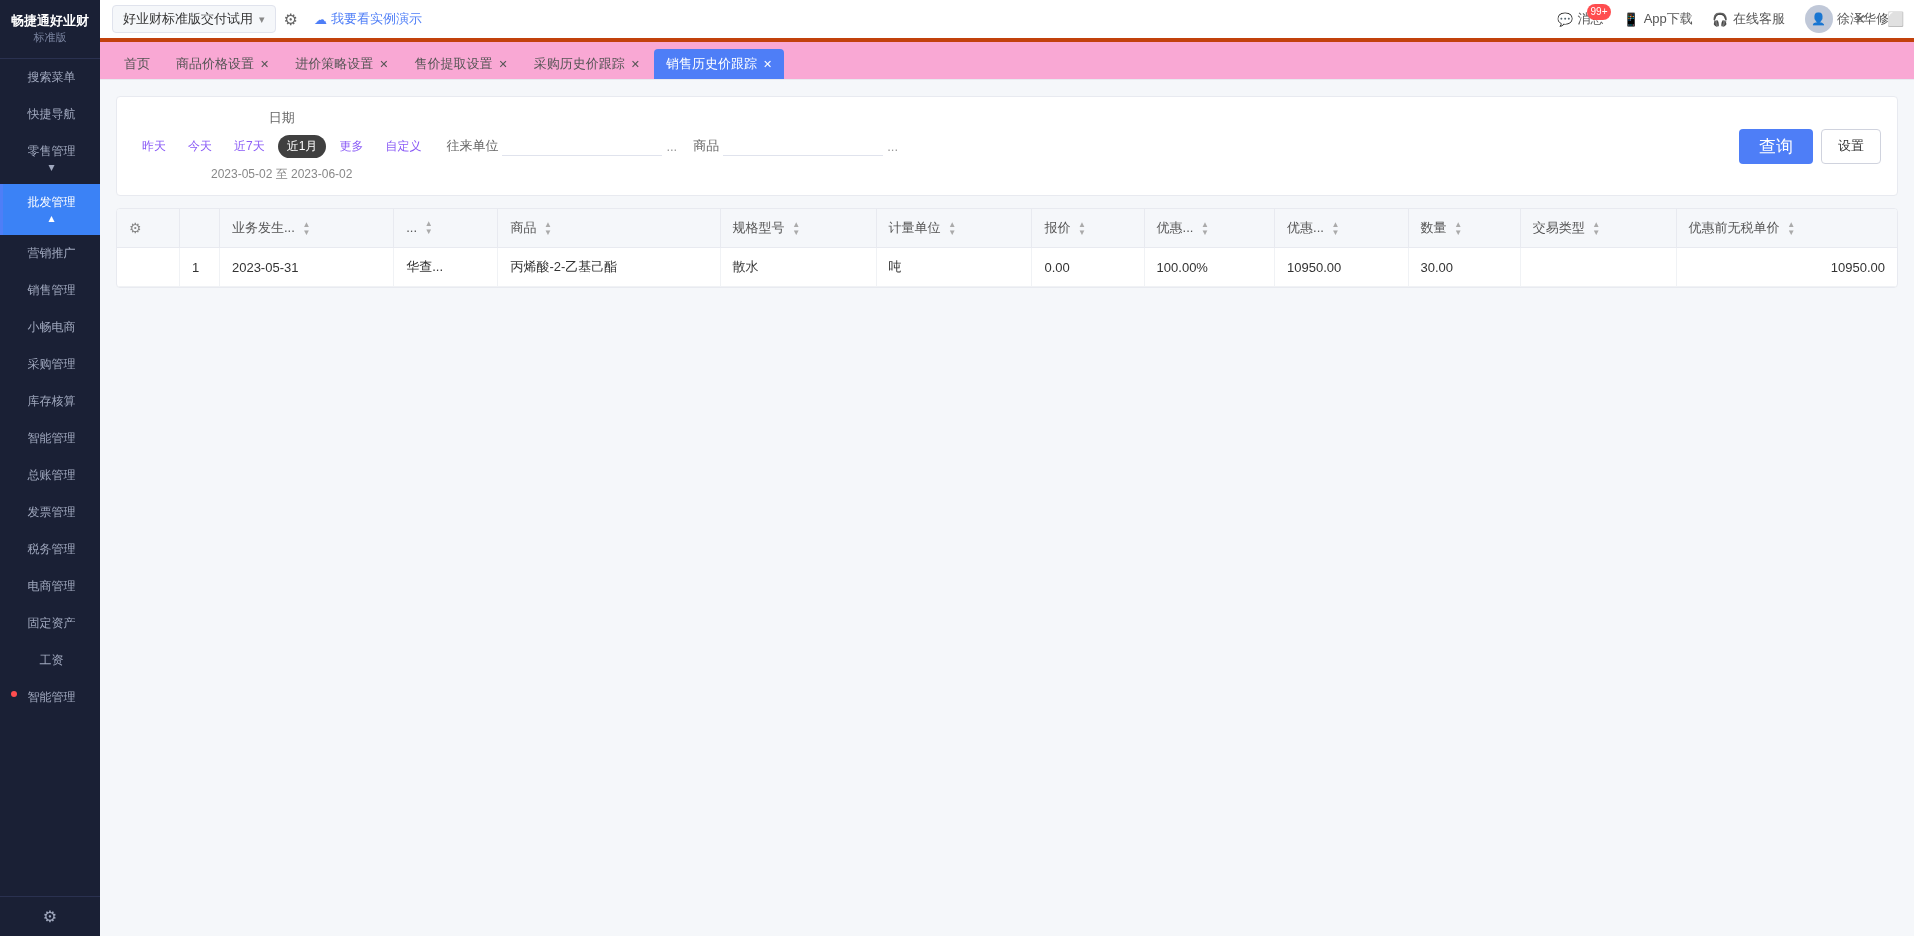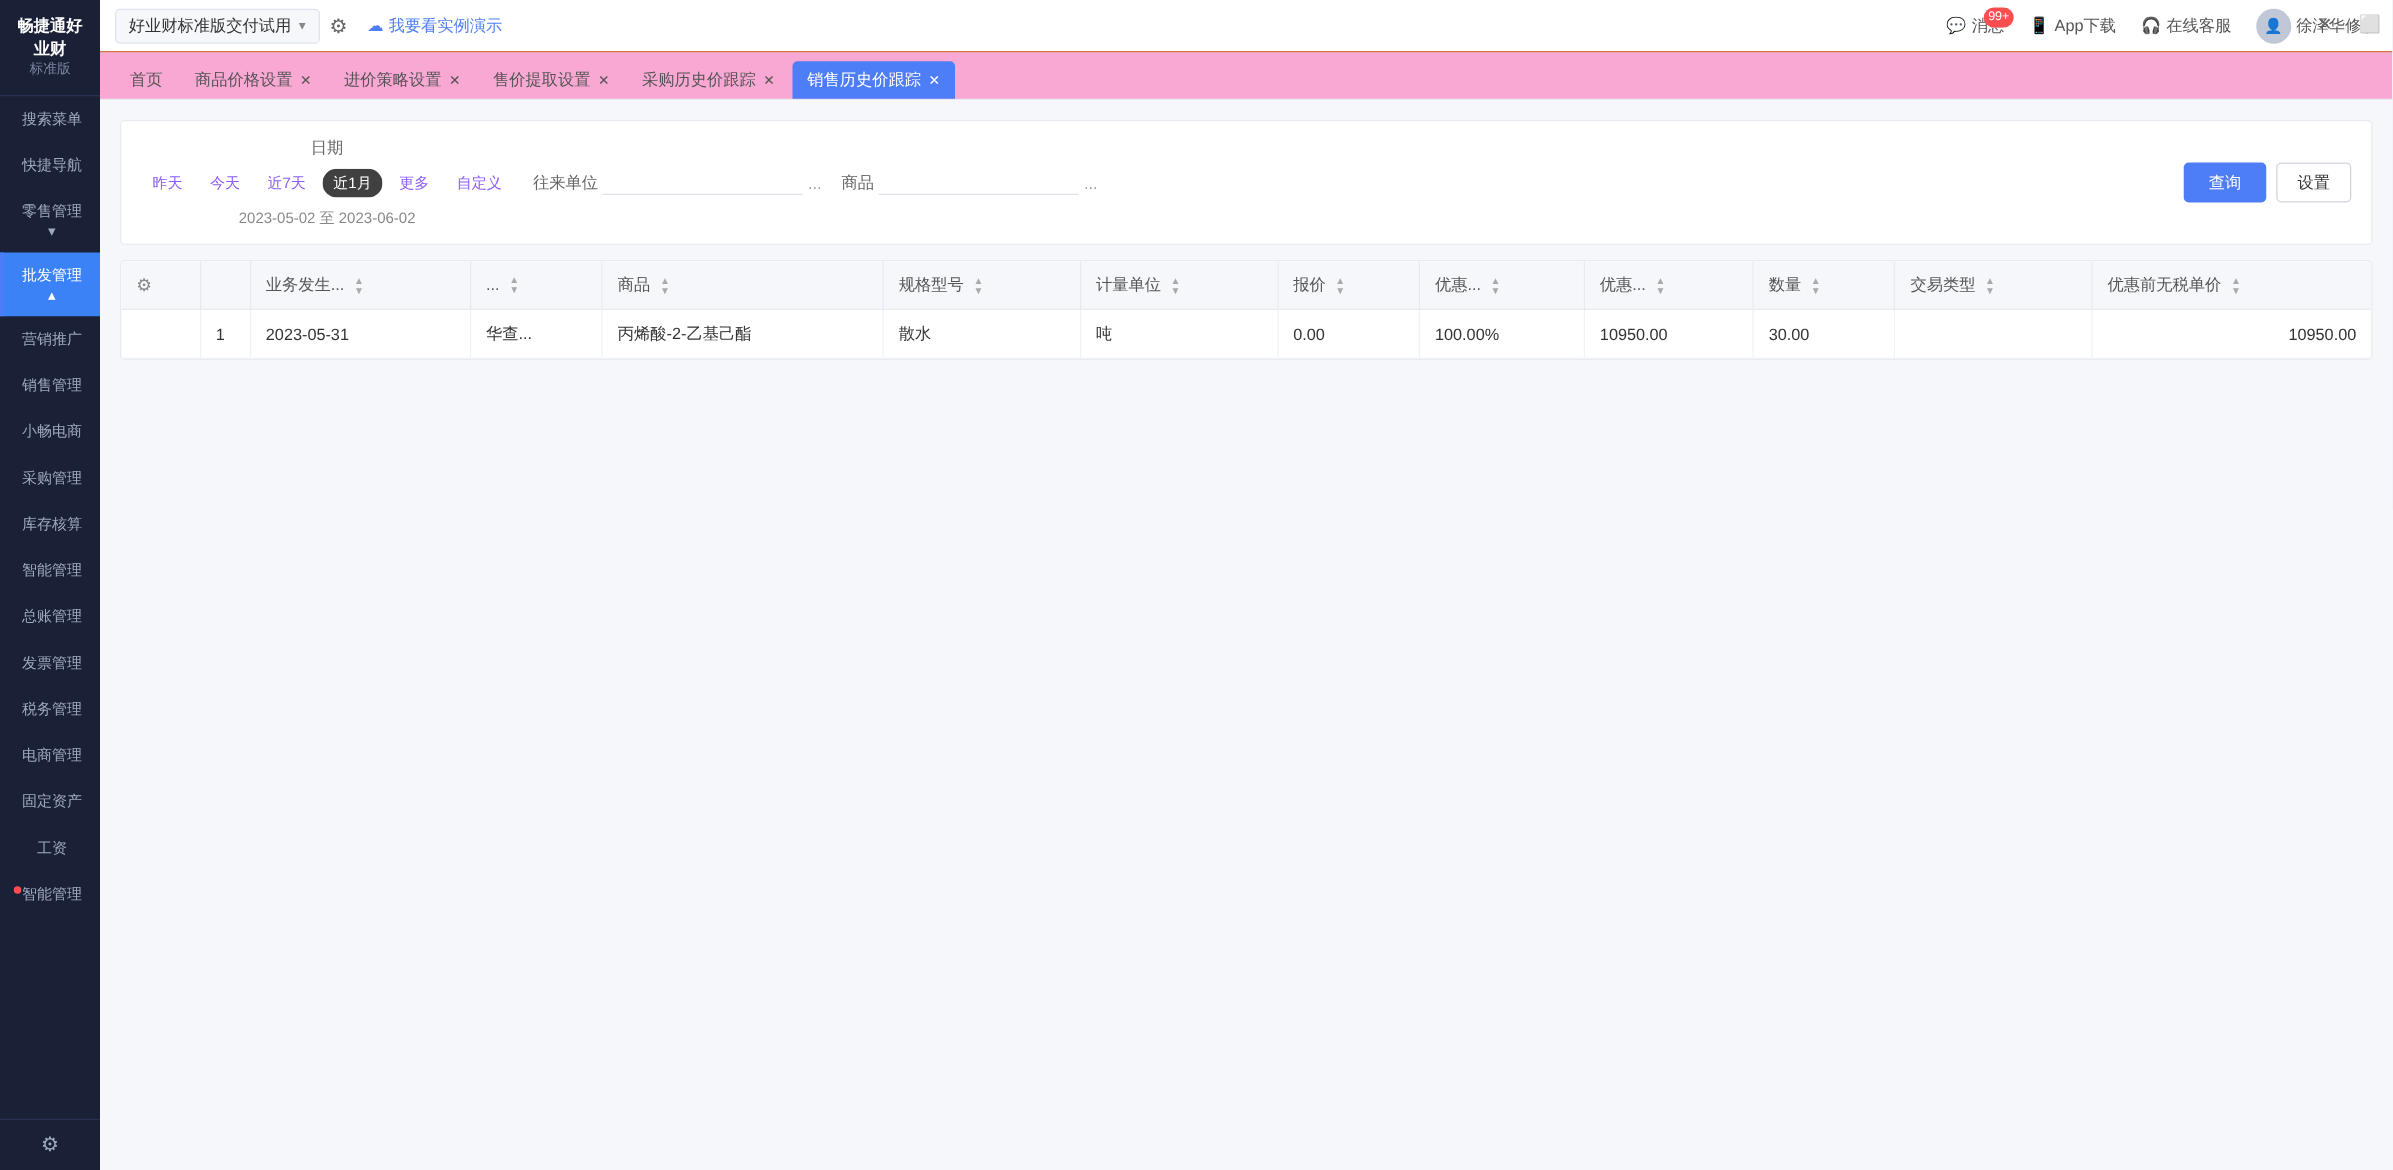--- a/index.html
+++ b/index.html
@@ -1,20 +1,20 @@
 <!DOCTYPE html>
 <html><head>
   <meta charset="utf-8">
   <style>
     * { box-sizing: border-box; margin: 0; padding: 0; }
     body { font-family: "Microsoft YaHei", "PingFang SC", sans-serif; font-size: 13px; background: #f0f2f5; display: flex; height: 936px; overflow: hidden; }
 
     
     .sidebar {
-      width: 80px;
+      width: 100px;
       background: #1a2035;
       color: #a0a8be;
       display: flex;
       flex-direction: column;
       flex-shrink: 0;
       height: 100%;
     }
     .sidebar-logo {
       padding: 12px 8px;
       color: #fff;
@@ -62,21 +62,21 @@
     .main {
       flex: 1;
       display: flex;
       flex-direction: column;
       overflow: hidden;
     }
 
     
     .topbar {
       background: #fff;
-      border-bottom: 1px solid #c2410c;
+      border-bottom: 4px solid #c2410c;
       display: flex;
       align-items: center;
       padding: 0 12px;
       height: 42px;
       flex-shrink: 0;
     }
     .topbar-version {
       display: flex;
       align-items: center;
       gap: 6px;
@@ -270,21 +270,21 @@
       margin-left: auto;
       display: flex;
       gap: 8px;
     }
     .btn-primary {
       background: #4e7ef7;
       color: #fff;
       border: none;
       border-radius: 4px;
       padding: 6px 20px;
-      font-size: 13px;
+      font-size: 17px;
       cursor: pointer;
     }
     .btn-default {
       background: #fff;
       color: #333;
       border: 1px solid #d0d3de;
       border-radius: 4px;
       padding: 6px 16px;
       font-size: 13px;
       cursor: pointer;

